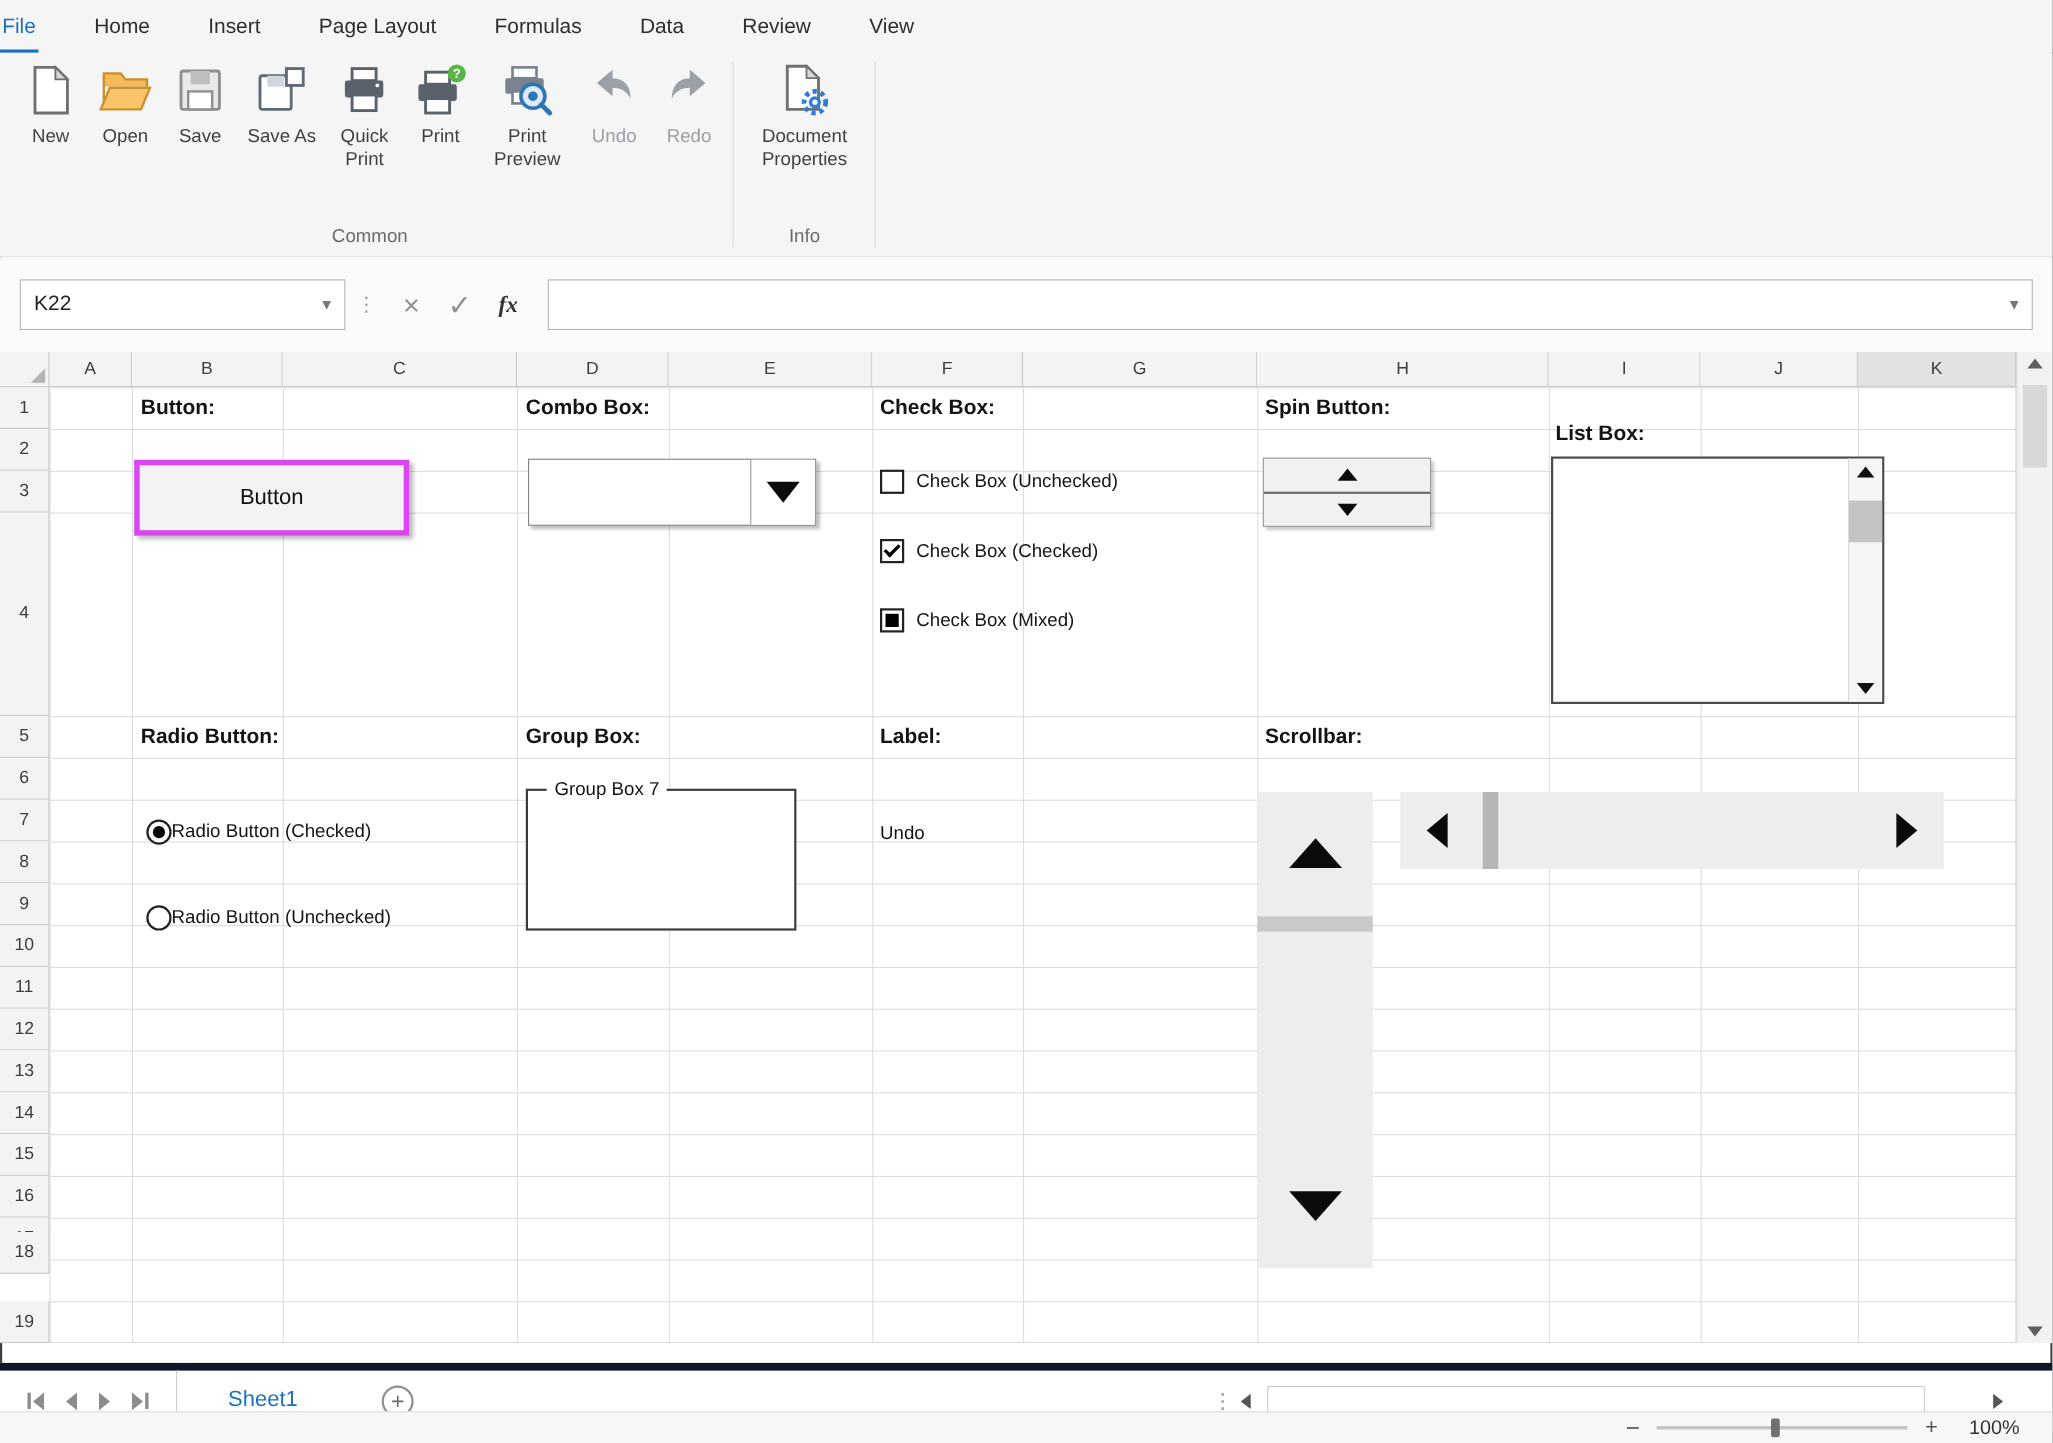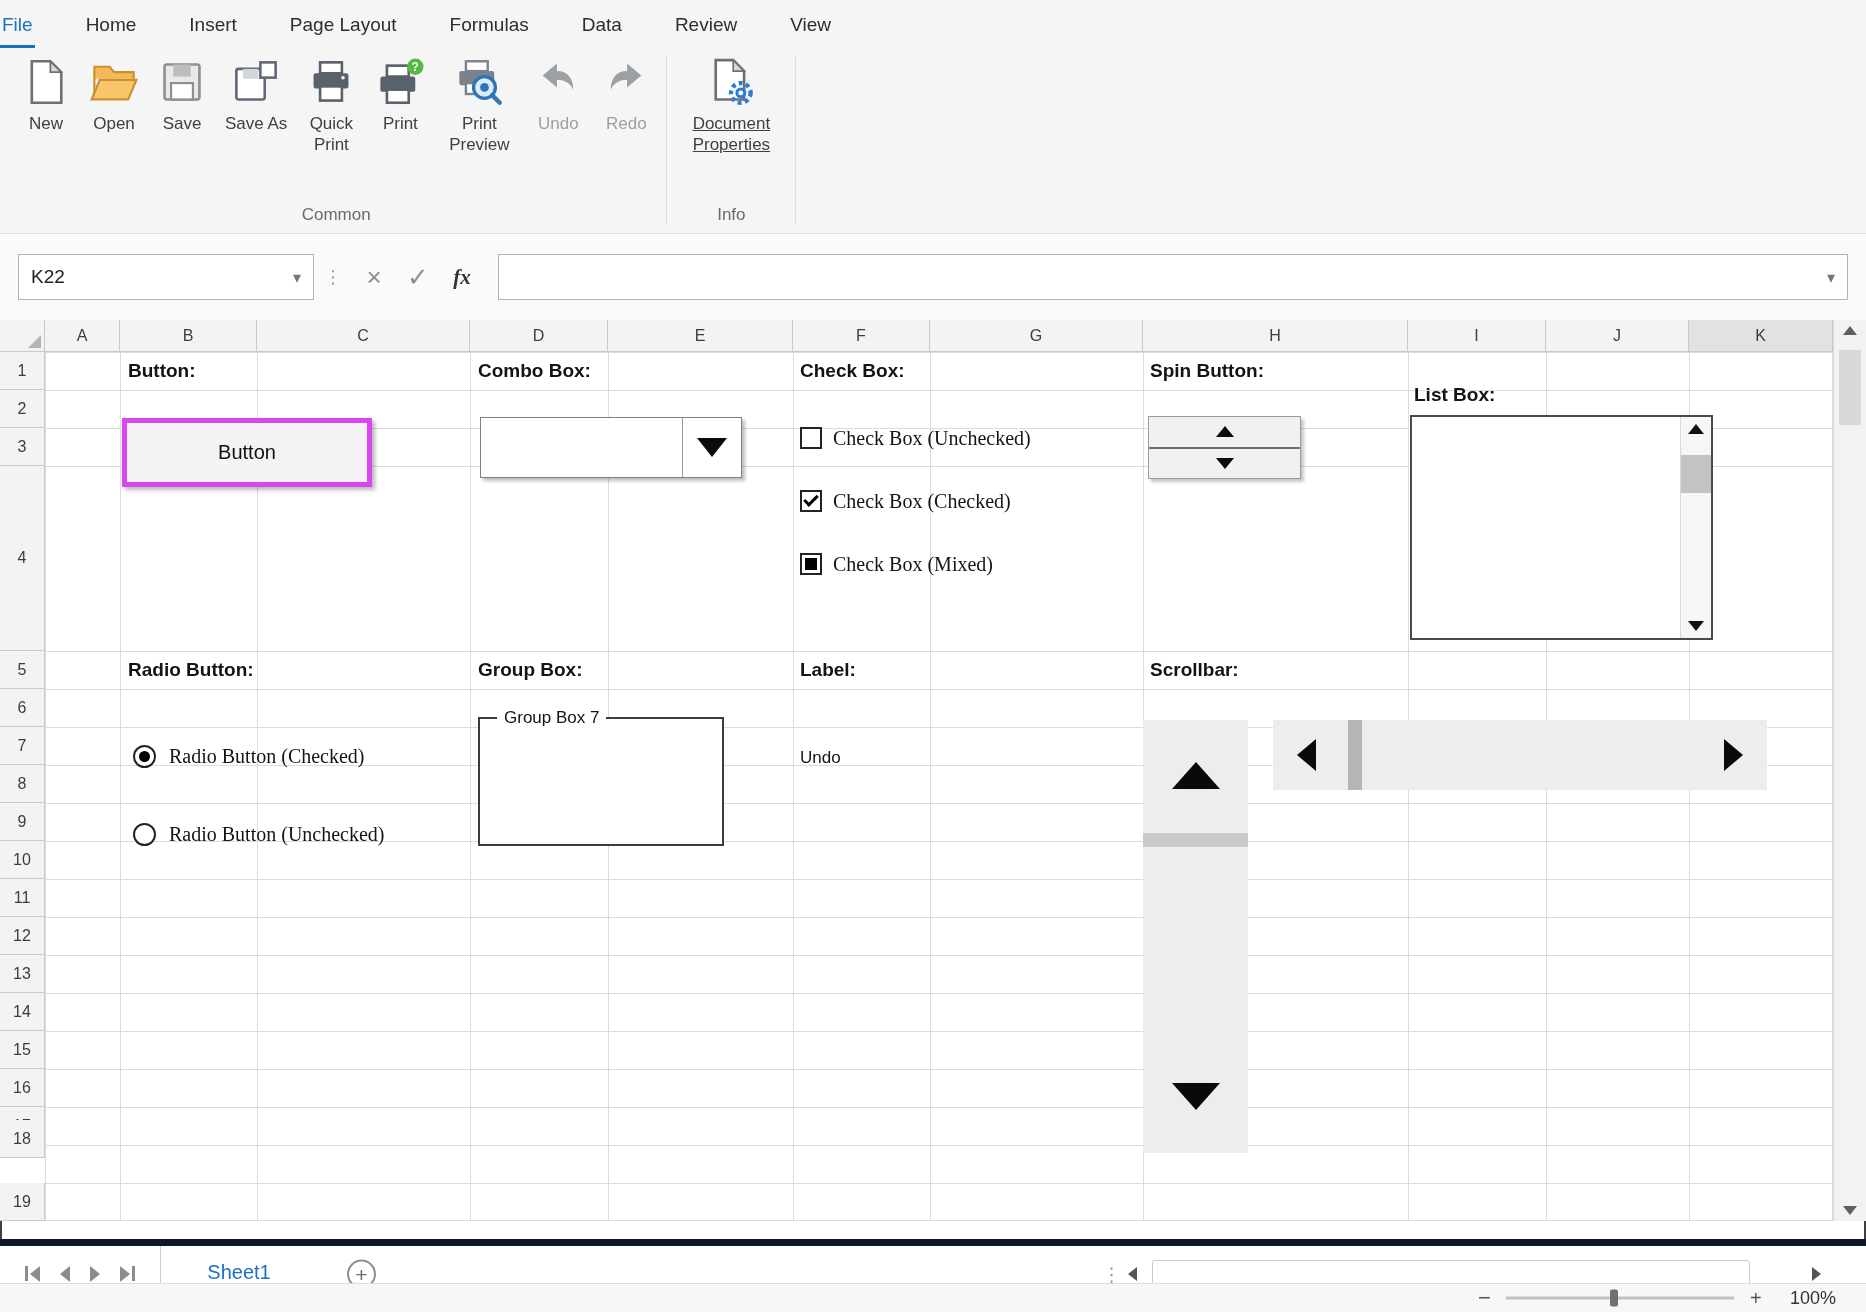--- a/index.html
+++ b/index.html
@@ -18,21 +18,21 @@
   .rgroup{display:flex;flex-direction:column;}
   .rrow{display:flex;align-items:flex-start;flex:1;}
   .rbtn{display:flex;flex-direction:column;align-items:center;padding:10px 9px 0;min-width:50px;}
   .ricon{width:48px;height:48px;display:block;}
   .ricon svg{width:48px;height:48px;display:block;}
   .rlabel{margin-top:7px;font-size:17px;color:#3f3f3f;text-align:center;line-height:21px;}
   .rbtn.disabled .rlabel{color:#9aa0a6;}
   #rb-quick .rlabel{max-width:52px;}
   #rb-preview .rlabel{max-width:72px;}
   #rb-encrypt .rlabel{max-width:112px;}
-  #rb-docprops .rlabel{max-width:98px;text-decoration:underline;}
+  #rb-docprops .rlabel{max-width:98px;}
   .rglabel{font-size:17px;color:#6a6a6a;text-align:center;padding:2px 0 8px;}
   .rsep{width:1px;background:#dcdcdc;margin:8px 6px;}
   
   .formulabar{position:absolute;left:0;top:234px;width:100%;height:86px;background:#fafafa;
     display:flex;align-items:center;padding:0 18px;box-sizing:border-box;}
   .namebox{width:296px;height:46px;background:#fff;border:1px solid #b3b3b3;display:flex;
     align-items:center;padding:0 12px;font-size:19px;color:#222;box-sizing:border-box;}
   .nb-arrow{margin-left:auto;color:#777;font-size:16px;}
   .fb-dots{color:#9a9a9a;font-size:18px;margin:0 10px;}
   .fb-btn{width:44px;height:46px;display:flex;align-items:center;justify-content:center;
@@ -71,37 +71,37 @@
     border:1px solid #808080;box-shadow:3px 3px 3px rgba(0,0,0,.25);display:flex;z-index:5;box-sizing:border-box;}
   .combo-field{flex:1;}
   .combo-btn{width:58px;border-left:1px solid #9a9a9a;display:flex;align-items:center;justify-content:center;background:#fff;}
   .tri-combo{width:0;height:0;border-left:15px solid transparent;border-right:15px solid transparent;border-top:19px solid #0b0b0b;}
   .chk-row{position:absolute;left:800px;display:flex;align-items:center;height:32px;gap:11px;z-index:5;}
   #chk1{top:102px;} #chk2{top:165px;} #chk3{top:228px;}
   .chk{width:22px;height:22px;border:2px solid #222;background:#fff;position:relative;box-sizing:border-box;flex:none;}
   .chk.checked::after{content:"";position:absolute;left:2px;top:3px;width:11px;height:5px;
     border-left:3px solid #000;border-bottom:3px solid #000;transform:rotate(-45deg);}
   .chk.mixed::after{content:"";position:absolute;left:3px;top:3px;right:3px;bottom:3px;background:#000;}
-  .chk-label{font-size:20px;color:#141414;white-space:nowrap;font-family:Liberation Serif, serif;}
+  .chk-label{font-size:17px;color:#141414;white-space:nowrap;}
   .ctl-spin{position:absolute;left:1148px;top:96px;width:153px;height:63px;border:1px solid #9a9a9a;
     background:#f1f1f1;box-shadow:3px 3px 3px rgba(0,0,0,.22);box-sizing:border-box;display:flex;
     flex-direction:column;z-index:5;}
   .spin-half{flex:1;display:flex;align-items:center;justify-content:center;}
   .spin-half.lower{border-top:2px solid #6f6f6f;}
   .tri-up-sm{width:0;height:0;border-left:9px solid transparent;border-right:9px solid transparent;border-bottom:11px solid #0b0b0b;}
   .tri-down-sm{width:0;height:0;border-left:9px solid transparent;border-right:9px solid transparent;border-top:11px solid #0b0b0b;}
   .ctl-list{position:absolute;left:1410px;top:95px;width:303px;height:225px;background:#fff;
     border:2px solid #4a4a4a;box-sizing:border-box;z-index:5;}
   .lb-scroll{position:absolute;top:0;right:0;bottom:0;width:30px;background:#f6f6f6;border-left:1px solid #d9d9d9;}
   .lb-up{position:absolute;top:7px;left:0;right:0;display:flex;justify-content:center;}
   .tri-up-xs{width:0;height:0;border-left:8px solid transparent;border-right:8px solid transparent;border-bottom:10px solid #111;}
   .lb-thumb{position:absolute;top:38px;left:0;right:0;height:38px;background:#c3c3c3;}
   .lb-down{position:absolute;bottom:7px;left:0;right:0;display:flex;justify-content:center;}
   .tri-down-xs{width:0;height:0;border-left:8px solid transparent;border-right:8px solid transparent;border-top:10px solid #111;}
-  .radio-row{position:absolute;left:133px;display:flex;align-items:center;height:32px;gap:13px;z-index:5;}
+  .radio-row{position:absolute;left:133px;display:flex;align-items:center;height:32px;z-index:5;}
   #radio1{top:420px;} #radio2{top:498px;}
   .radio{width:23px;height:23px;border:2.5px solid #222;border-radius:50%;background:#fff;position:relative;box-sizing:border-box;flex:none;}
   .radio.checked::after{content:"";position:absolute;left:4px;top:4px;right:4px;bottom:4px;border-radius:50%;background:#000;}
   .ctl-group{position:absolute;left:478px;top:397px;width:246px;height:129px;border:2px solid #3c3c3c;
     background:#fff;z-index:5;box-sizing:border-box;}
   .group-title{position:absolute;top:-12px;left:17px;background:#fff;padding:0 7px;font-size:17px;color:#141414;line-height:22px;white-space:nowrap;}
   .ctl-label{position:absolute;left:800px;top:423px;height:30px;display:flex;align-items:center;font-size:17px;color:#141414;z-index:5;}
   .ctl-vscroll{position:absolute;left:1143px;top:400px;width:105px;height:433px;background:#ededee;z-index:5;}
   .vs-up{position:absolute;top:42px;left:50%;transform:translateX(-50%);width:0;height:0;
     border-left:24px solid transparent;border-right:24px solid transparent;border-bottom:27px solid #0a0a0a;}

